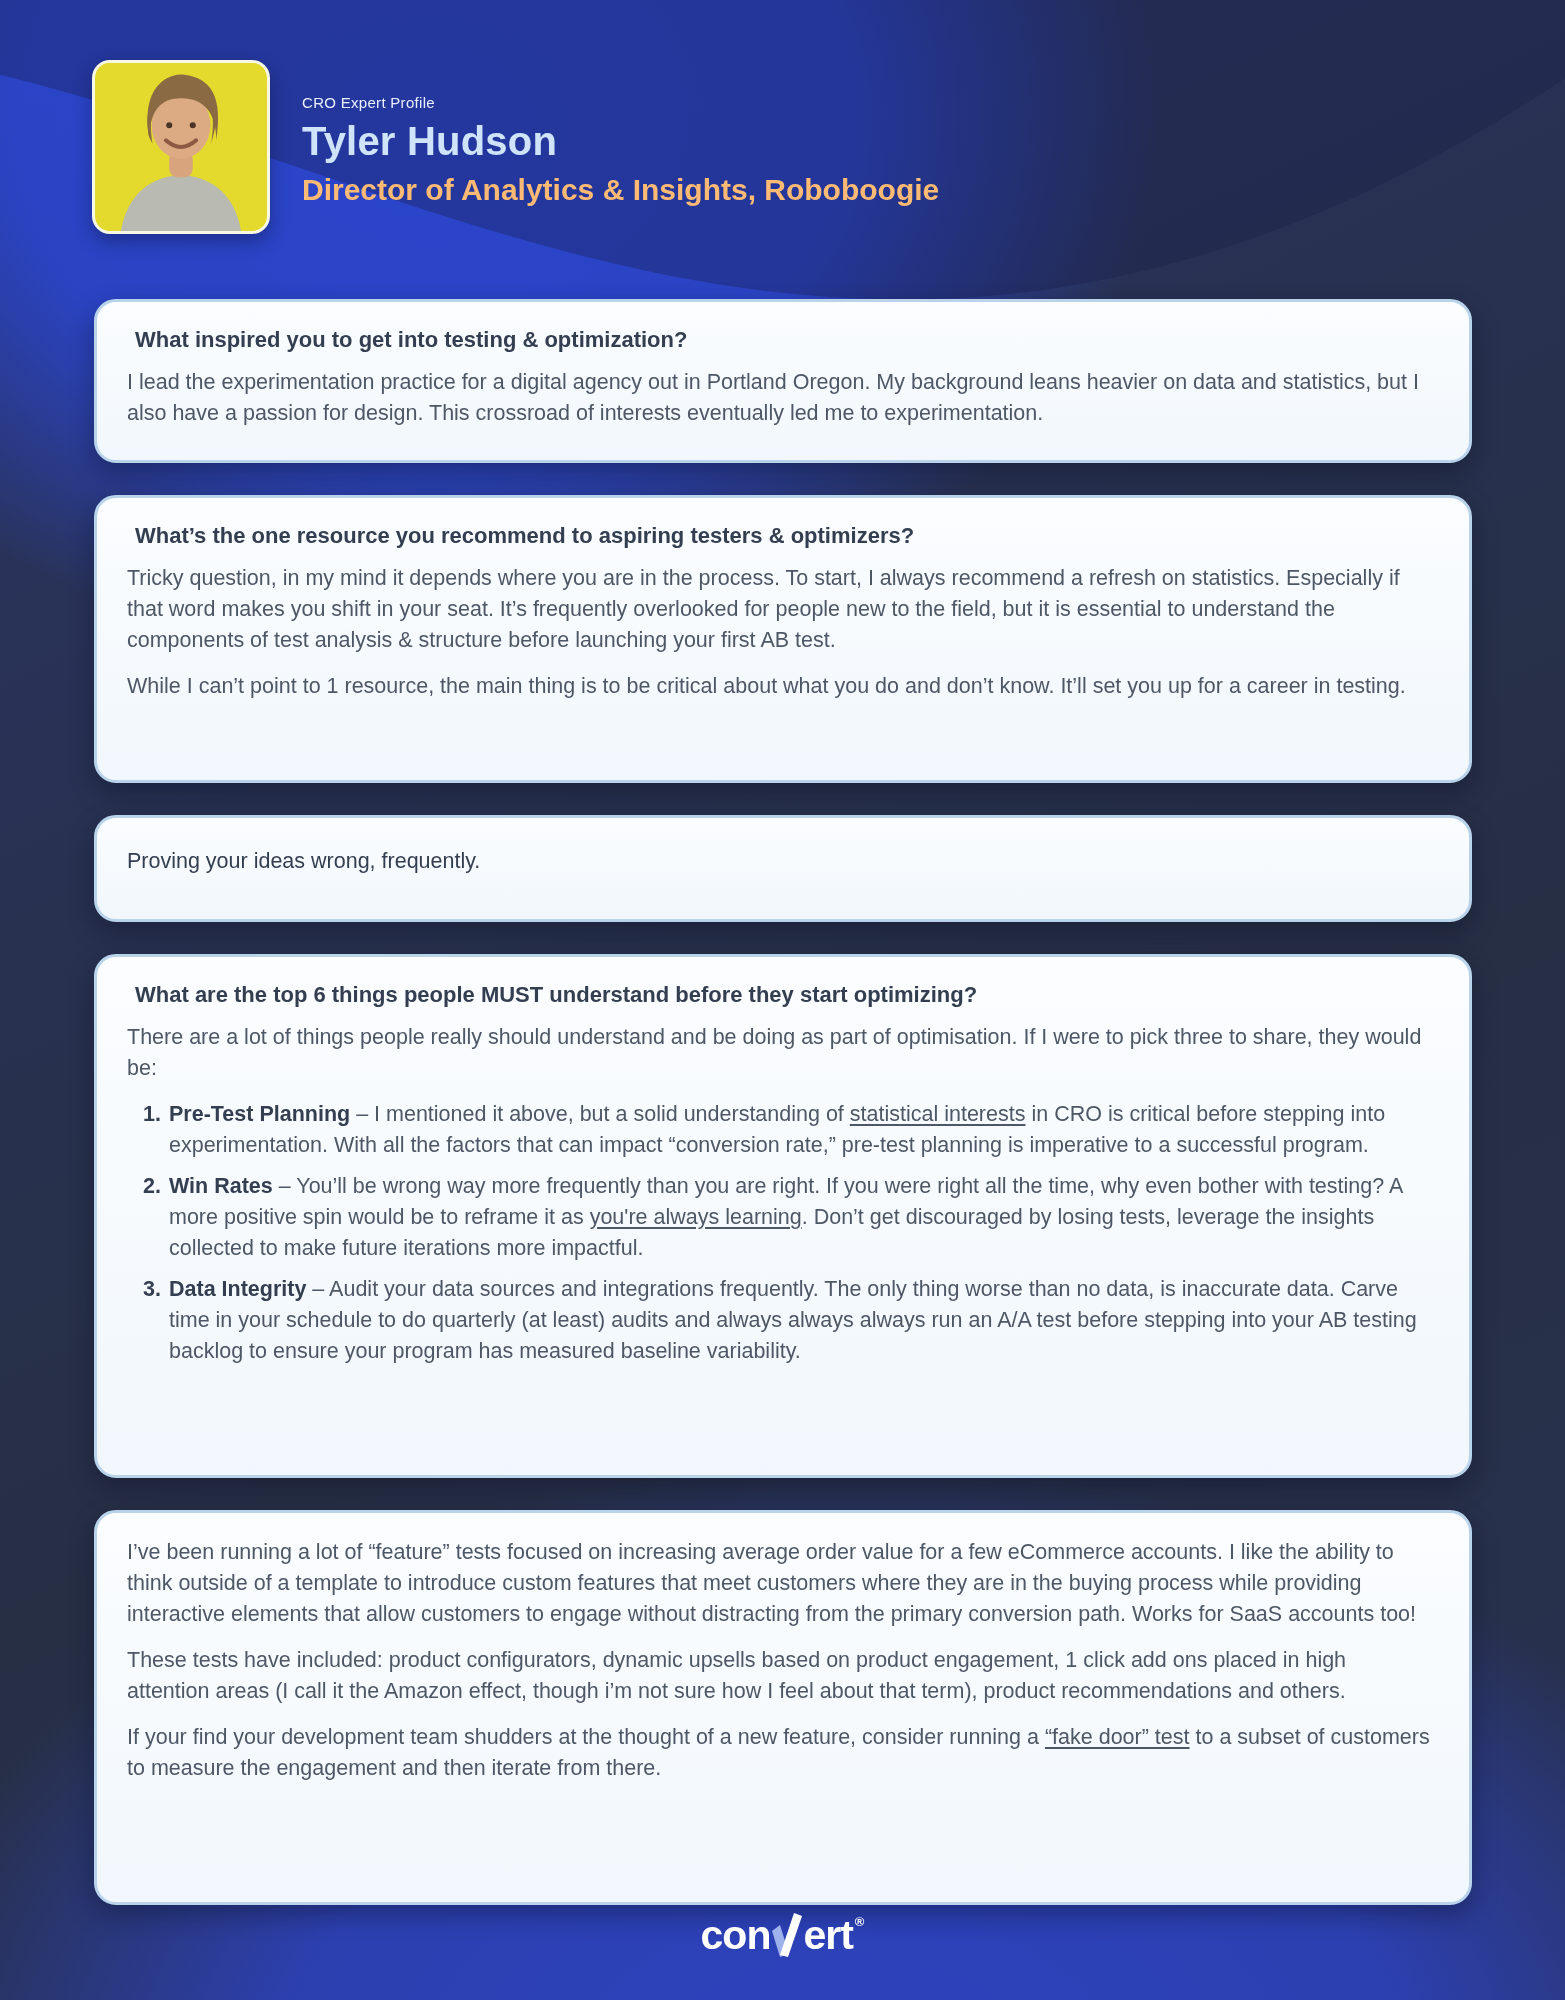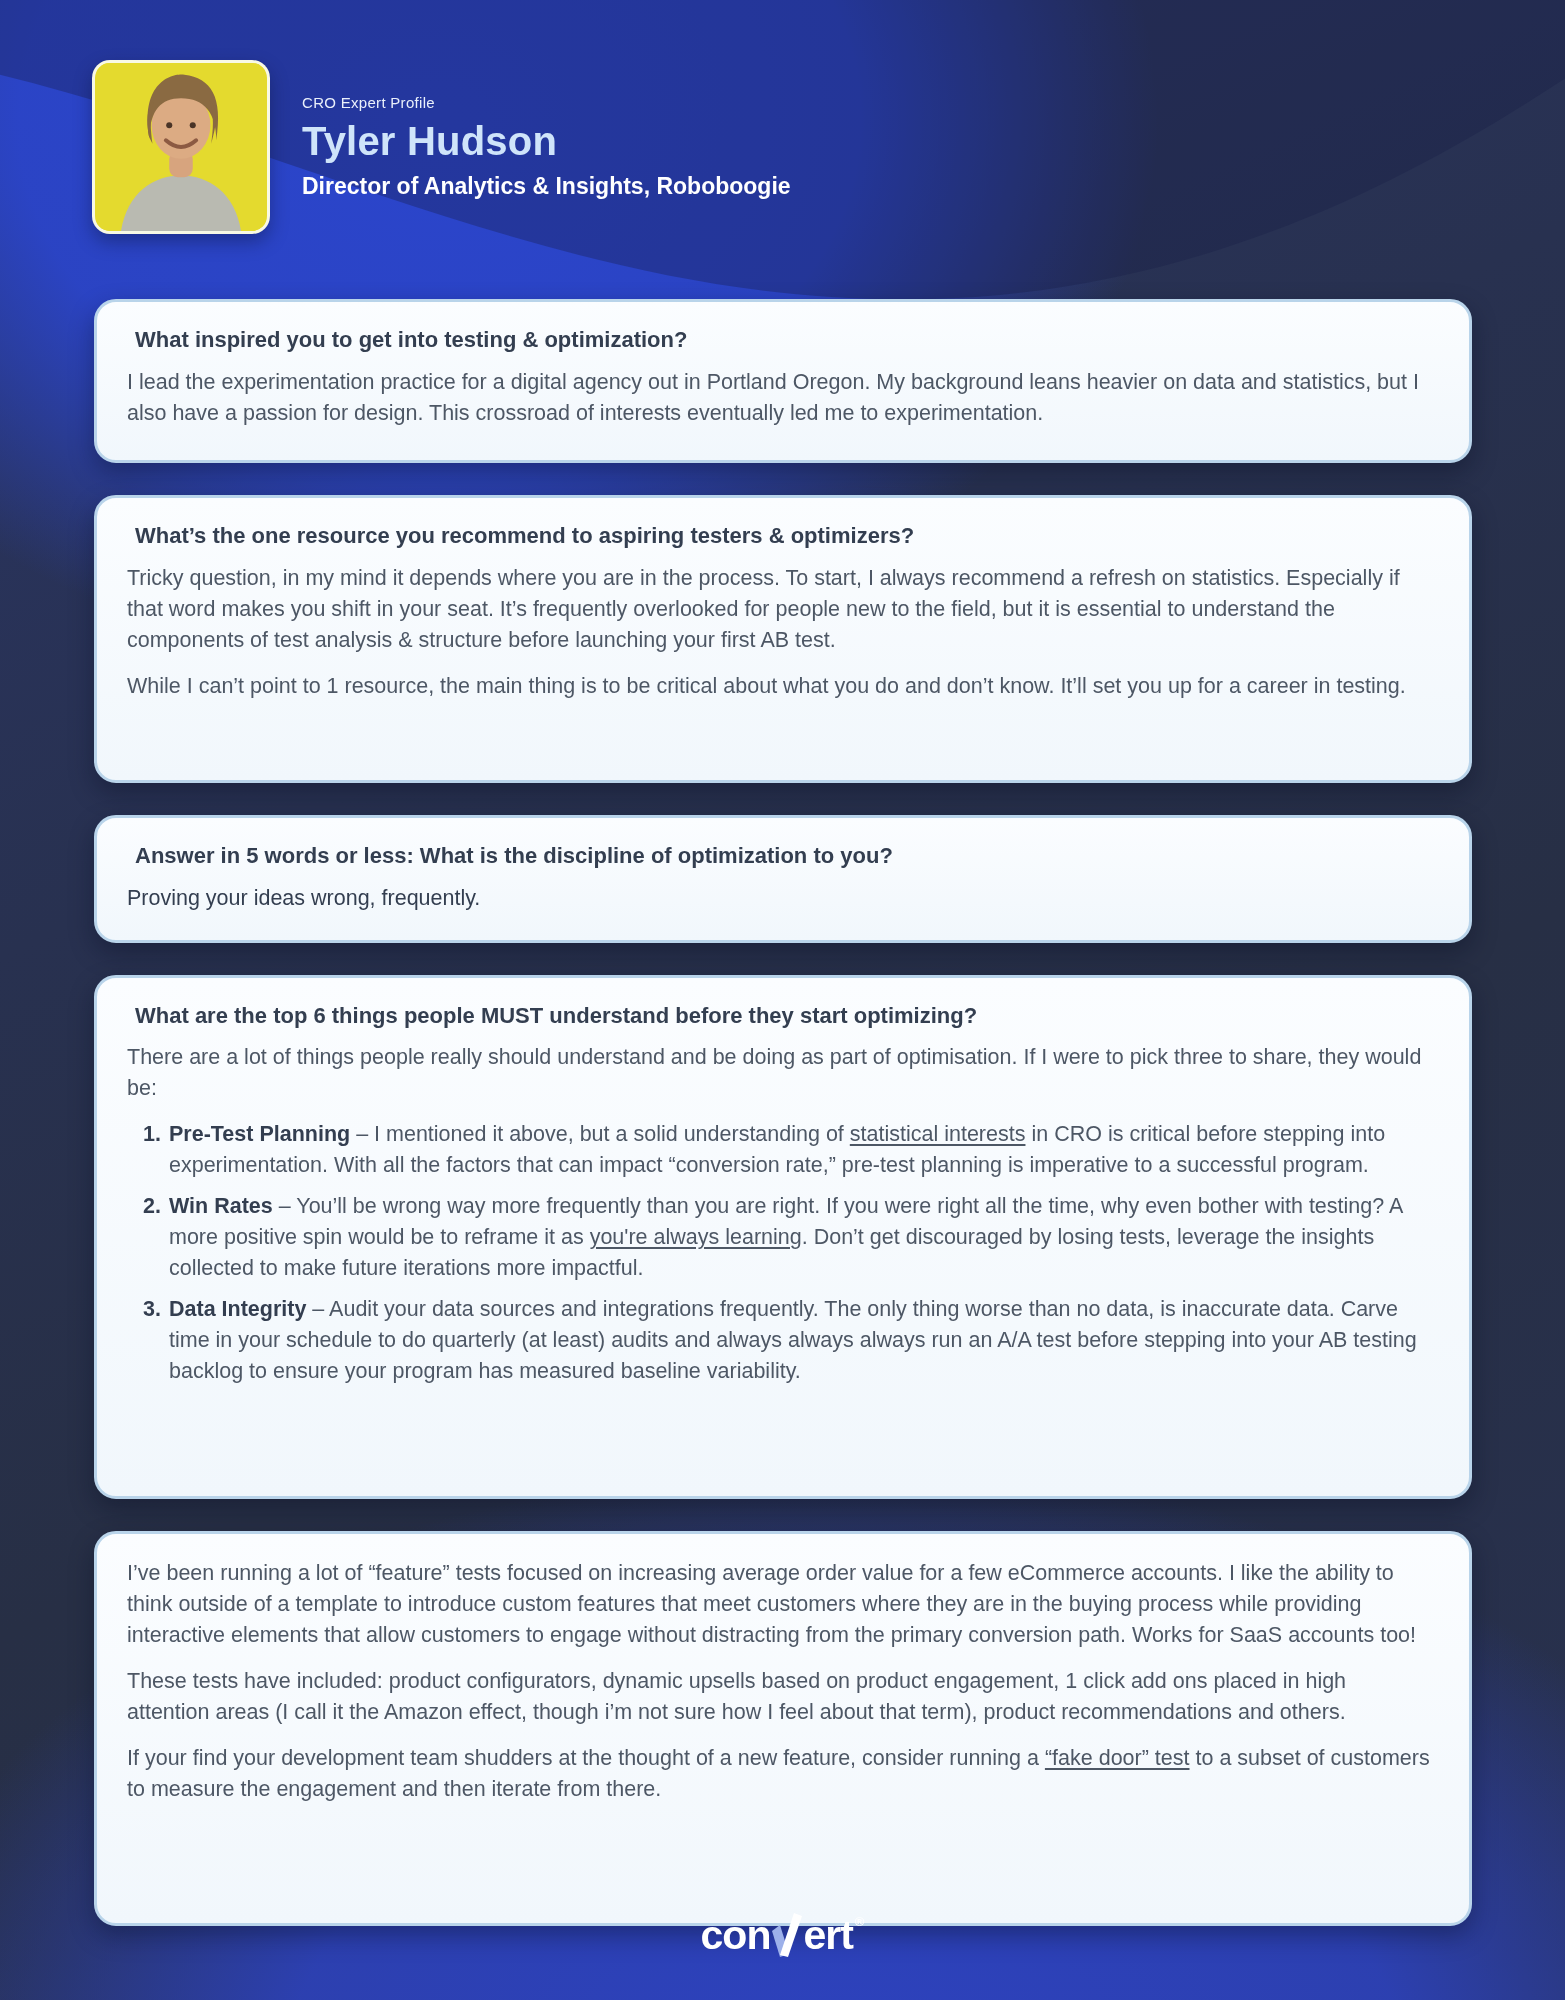--- a/index.html
+++ b/index.html
@@ -18,21 +18,21 @@
   .header{position:absolute;left:92px;top:60px;display:flex;}
   .photo{
     width:172px;height:168px;border-radius:18px;flex:none;overflow:hidden;
     border:3px solid rgba(250,253,255,.88);
     background:#e4da2e;box-shadow:0 8px 18px rgba(10,14,40,.35);
   }
   .photo svg{display:block;width:100%;height:100%;}
   .id-block{margin-left:32px;padding-top:34px;}
   .eyebrow{font-size:15px;color:#eaf0fb;letter-spacing:.3px;}
   .name{font-size:40px;font-weight:bold;color:#cfe4fa;margin:8px 0 9px 0;letter-spacing:.2px;}
-  .role{font-size:23px;font-weight:bold;color:#ffffff;}
+  .role{font-size:30px;font-weight:bold;color:#fdba74;}
   
   #cards{position:absolute;left:94px;top:299px;width:1378px;}
   .card{
     box-sizing:border-box;
     background:linear-gradient(180deg,#fbfdff 0%,#f1f7fc 100%);
     border:3px solid #b9d4ea;border-radius:22px;
     padding:24px 38px 26px 30px;margin-bottom:32px;
     box-shadow:0 10px 24px rgba(8,12,35,.38);
   }
   .q{font-size:22px;line-height:1.3;font-weight:bold;color:#333e50;margin:0 0 12px 8px;}
@@ -83,21 +83,20 @@
     <section class="card" style="min-height: 164px;">
       <h2 class="q">What inspired you to get into testing &amp; optimization?</h2>
       <p>I lead the experimentation practice for a digital agency out in Portland Oregon. My background leans heavier on data and statistics, but I also have a passion for design. This crossroad of interests eventually led me to experimentation.</p>
     </section>
     <section class="card" style="min-height: 288px;">
       <h2 class="q">What’s the one resource you recommend to aspiring testers &amp; optimizers?</h2>
       <p>Tricky question, in my mind it depends where you are in the process. To start, I always recommend a refresh on statistics. Especially if that word makes you shift in your seat. It’s frequently overlooked for people new to the field, but it is essential to understand the components of test analysis &amp; structure before launching your first AB test.</p>
       <p>While I can’t point to 1 resource, the main thing is to be critical about what you do and don’t know. It’ll set you up for a career in testing.</p>
     </section>
     <section class="card" style="min-height: 107px;">
-      <h2 class="q">Answer in 5 words or less: What is the discipline of optimization to you?</h2>
       <p class="ans">Proving your ideas wrong, frequently.</p>
     </section>
     <section class="card" style="min-height: 524px;">
       <h2 class="q">What are the top 6 things people MUST understand before they start optimizing?</h2>
       <p>There are a lot of things people really should understand and be doing as part of optimisation. If I were to pick three to share, they would be:</p>
       <div class="olist">
         <div class="li">
           <span class="num">1.</span>
           <div><span class="lead">Pre-Test Planning</span> – I mentioned it above, but a solid understanding of <a class="link" href="#">statistical interests</a> in CRO is critical before stepping into experimentation. With all the factors that can impact “conversion rate,” pre-test planning is imperative to a successful program.</div>
         </div>

